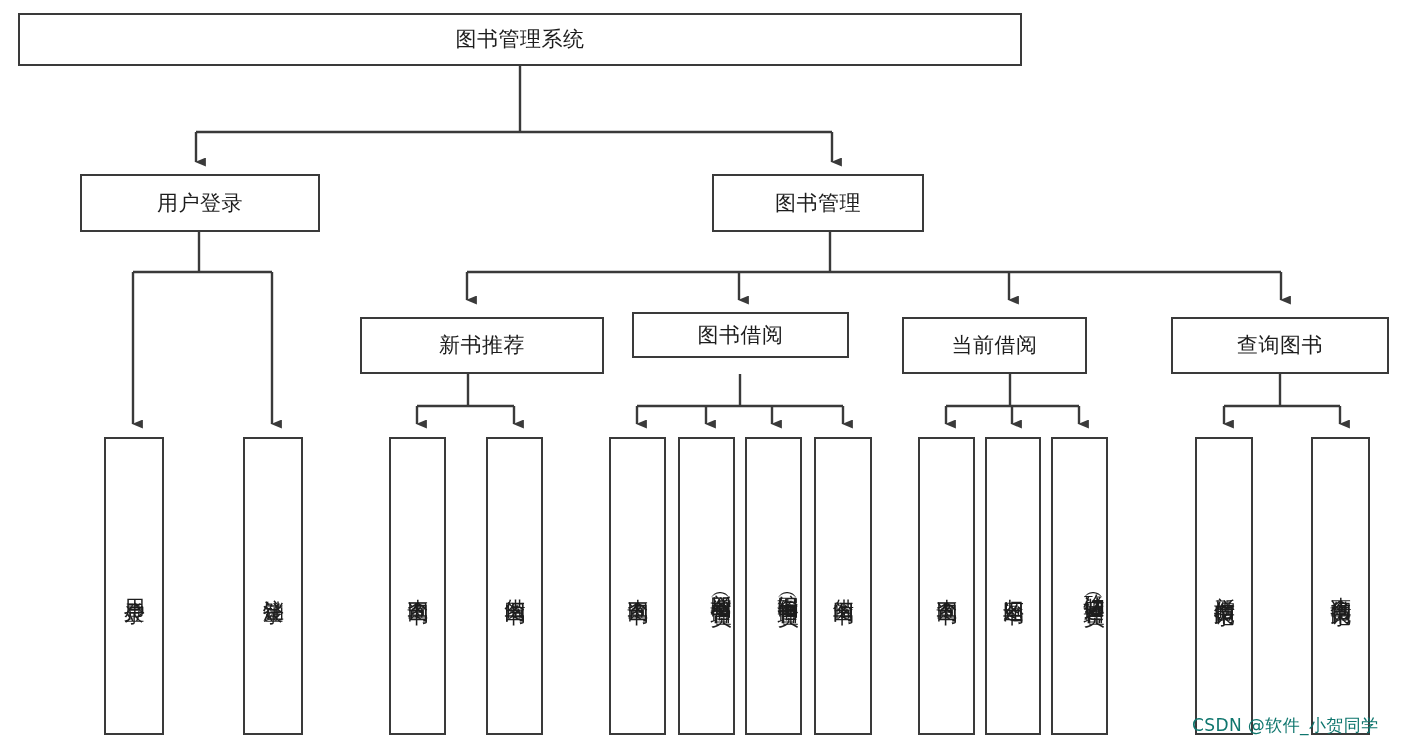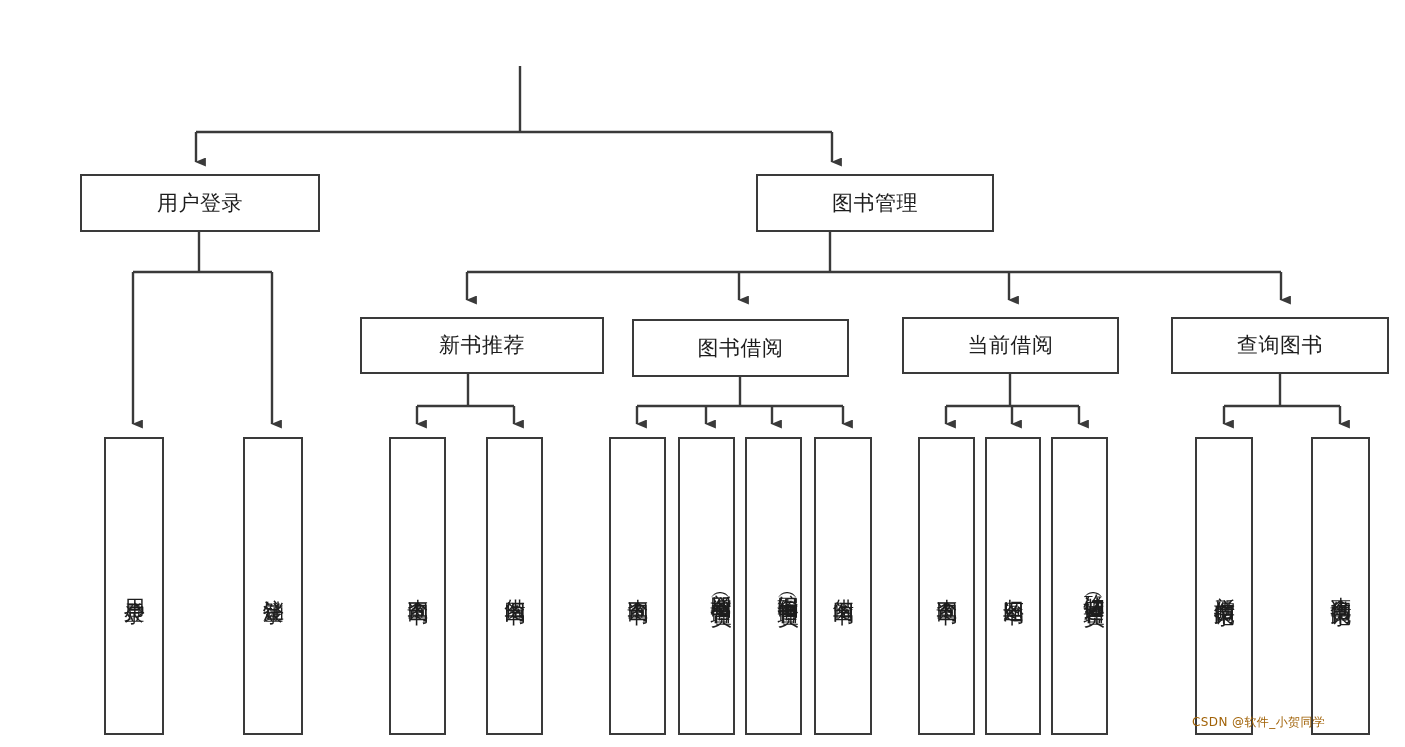--- a/index.html
+++ b/index.html
@@ -51,22 +51,22 @@
   .node.vert.top-align {
     align-items: flex-start;
     justify-content: center;
   }
   .node-label {
     display: block;
     white-space: nowrap;
   }
   .watermark {
     position: absolute;
-    color: #a16207;
-    font-size: 12px;
+    color: #0f766e;
+    font-size: 17px;
     white-space: nowrap;
     letter-spacing: 0.4px;
   }
 </style>
 </head>
 <body>
 
 <div id="diagram">
 
   <svg class="connectors" viewBox="0 0 1405 747" xmlns="http://www.w3.org/2000/svg">
@@ -112,35 +112,38 @@
       <path d="M1012,406 L1012,424" marker-end="url(#arrow)"></path>
       <path d="M1079,406 L1079,424" marker-end="url(#arrow)"></path>
 
       <path d="M1280,374 L1280,406"></path>
       <path d="M1224,406 L1340,406"></path>
       <path d="M1224,406 L1224,424" marker-end="url(#arrow)"></path>
       <path d="M1340,406 L1340,424" marker-end="url(#arrow)"></path>
     </g>
   </svg>
 
+  <div class="node horiz" style="left:18px; top:13px; width:1004px; height:53px;">
+    <span class="node-label">图书管理系统</span>
+  </div>
 
   <div class="node horiz" style="left:80px; top:174px; width:240px; height:58px;">
     <span class="node-label">用户登录</span>
   </div>
-  <div class="node horiz" style="left:712px; top:174px; width:238px; height:58px;margin-left:44px;">
+  <div class="node horiz" style="left:712px; top:174px; width:212px; height:58px;">
     <span class="node-label">图书管理</span>
   </div>
 
   <div class="node horiz" style="left:360px; top:317px; width:244px; height:57px;">
     <span class="node-label">新书推荐</span>
   </div>
-  <div class="node horiz" style="left:632px; top:319px; width:217px; height:58px;">
+  <div class="node horiz" style="left:632px; top:312px; width:217px; height:46px;">
     <span class="node-label">图书借阅</span>
   </div>
-  <div class="node horiz" style="left:902px; top:317px; width:217px; height:57px;">
+  <div class="node horiz" style="left:902px; top:317px; width:185px; height:57px;">
     <span class="node-label">当前借阅</span>
   </div>
   <div class="node horiz" style="left:1171px; top:317px; width:218px; height:57px;">
     <span class="node-label">查询图书</span>
   </div>
 
   <div class="node vert" style="left:104px; top:437px; width:60px; height:298px;">
     <span class="node-label">用户登录</span>
   </div>
   <div class="node vert" style="left:243px; top:437px; width:60px; height:298px;">

